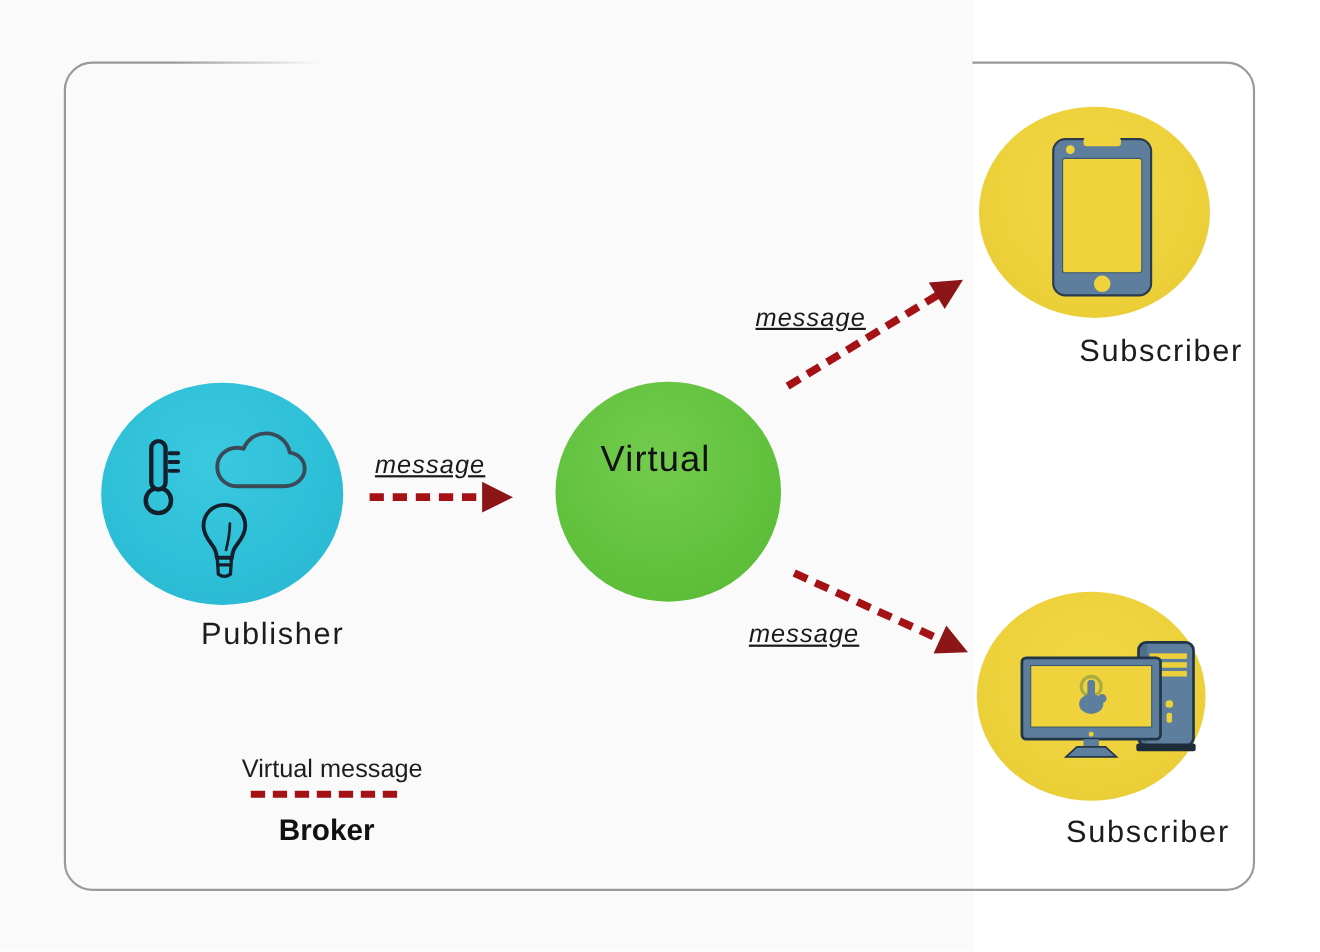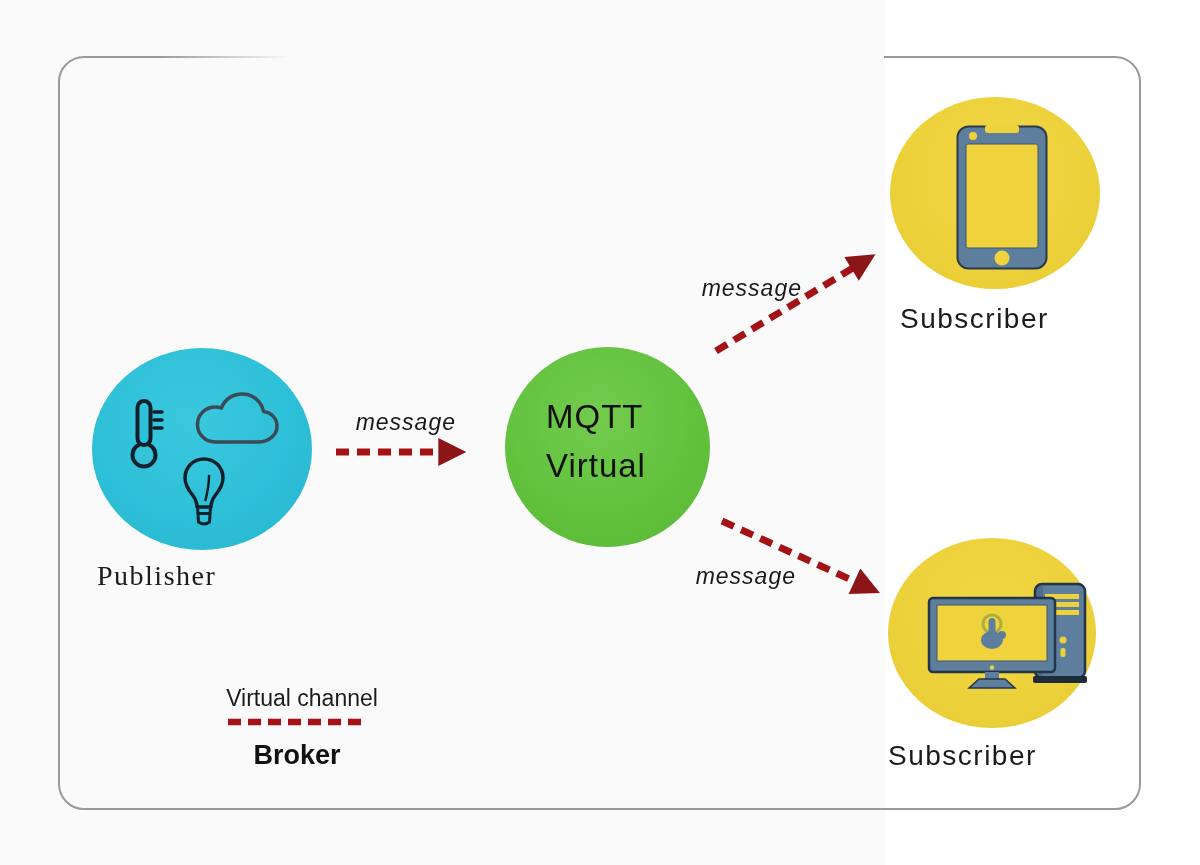--- a/index.html
+++ b/index.html
@@ -25,32 +25,32 @@
     left:505px;top:347px;width:205px;height:200px;
     background:radial-gradient(circle at 45% 35%,#74cb4e 0%,#62C23E 55%,#57B834 100%);
   }
   .sub-circle{
     background:radial-gradient(circle at 50% 40%,#F2D845 0%,#EDD13B 60%,#E6C92F 100%);
   }
   .sub-top{left:890px;top:97px;width:210px;height:192px;}
   .sub-bottom{left:888px;top:538px;width:208px;height:190px;}
   .node svg{position:absolute;}
   .node-label{
-    position:absolute;text-align:left;font-size:28px;letter-spacing:1.5px;color:#1c1c1c;
+    position:absolute;text-align:right;font-size:28px;letter-spacing:1.5px;color:#1c1c1c;
   }
-  .publisher-label{left:97px;top:560px;width:230px;font-family:Liberation Serif, serif;}
+  .publisher-label{left:83px;top:560px;width:230px;}
   .sub-top-label{left:900px;top:303px;width:230px;}
   .sub-bottom-label{left:888px;top:740px;width:230px;}
   .broker-label{
     position:absolute;left:546px;top:392px;font-size:33px;line-height:49px;
     letter-spacing:1px;text-align:left;color:#111;
   }
   .msg-label{
     position:absolute;font-style:italic;font-size:23px;letter-spacing:1px;color:#191919;
-    text-align:right;width:130px;
+    text-align:center;width:130px;text-decoration:underline;
   }
   .msg-mid{left:326px;top:409px;}
   .msg-top{left:672px;top:275px;}
   .msg-bottom{left:666px;top:563px;}
   .legend-title{position:absolute;left:187px;top:685px;width:230px;text-align:center;font-size:23px;color:#1c1c1c;}
   .legend-caption{position:absolute;left:187px;top:740px;width:220px;text-align:center;font-size:27px;font-weight:bold;color:#111;}
   .connectors{position:absolute;left:0;top:0;pointer-events:none;}
 </style>
 </head>
 <body>
@@ -84,21 +84,20 @@
     <svg style="left:86px;top:108px;" width="52" height="70" viewBox="0 0 52 70">
       <path d="M26,3 C15,3 7,11.5 7,22 C7,29 10.5,34 14.5,39 C17.5,42.8 19,46.5 19,51 L33,51 C33,46.5 34.5,42.8 37.5,39 C41.5,34 45,29 45,22 C45,11.5 37,3 26,3 Z" fill="none" stroke="#13202C" stroke-width="3.5" stroke-linejoin="round"></path>
       <path d="M31,20 C31,30 29,38 27.5,44" fill="none" stroke="#13202C" stroke-width="2.5" stroke-linecap="round"></path>
       <path d="M19.5,51 L20.5,66 M32.5,51 L31.5,66 M19.8,57.5 h12.4 M20.5,66 Q26,70 31.5,66" fill="none" stroke="#13202C" stroke-width="3" stroke-linecap="round"></path>
     </svg>
   </div>
   <div class="node-label publisher-label">Publisher</div>
 
   <div class="node broker-circle"></div>
   <div class="broker-label">
-    <div>MQTT</div>
     <div>Virtual</div>
   </div>
 
   <div class="node sub-circle sub-top">
     <svg style="left:66px;top:28px;" width="92" height="145" viewBox="0 0 92 145">
       <rect x="1.5" y="1.5" width="89" height="142" rx="11" fill="#5D7E9C" stroke="#2A3B4D" stroke-width="2"></rect>
       <rect x="29" y="0" width="34" height="8" rx="3" fill="#F0D33C"></rect>
       <circle cx="17" cy="11" r="4" fill="#F0D33C"></circle>
       <rect x="10" y="19" width="72" height="104" rx="2" fill="#F0D33C" stroke="#3E576E" stroke-width="1"></rect>
       <circle cx="46" cy="133" r="7.5" fill="#F0D33C"></circle>
@@ -129,16 +128,16 @@
       <ellipse cx="67" cy="62" rx="11" ry="9" fill="#5D7E9C"></ellipse>
       <circle cx="77" cy="57" r="4" fill="#5D7E9C"></circle>
     </svg>
   </div>
   <div class="node-label sub-bottom-label">Subscriber</div>
 
   <div class="msg-label msg-mid">message</div>
   <div class="msg-label msg-top">message</div>
   <div class="msg-label msg-bottom">message</div>
 
-  <div class="legend-title">Virtual channel</div>
+  <div class="legend-title">Virtual message</div>
   <div class="legend-caption">Broker</div>
 
 </div>
 
 </body></html>

